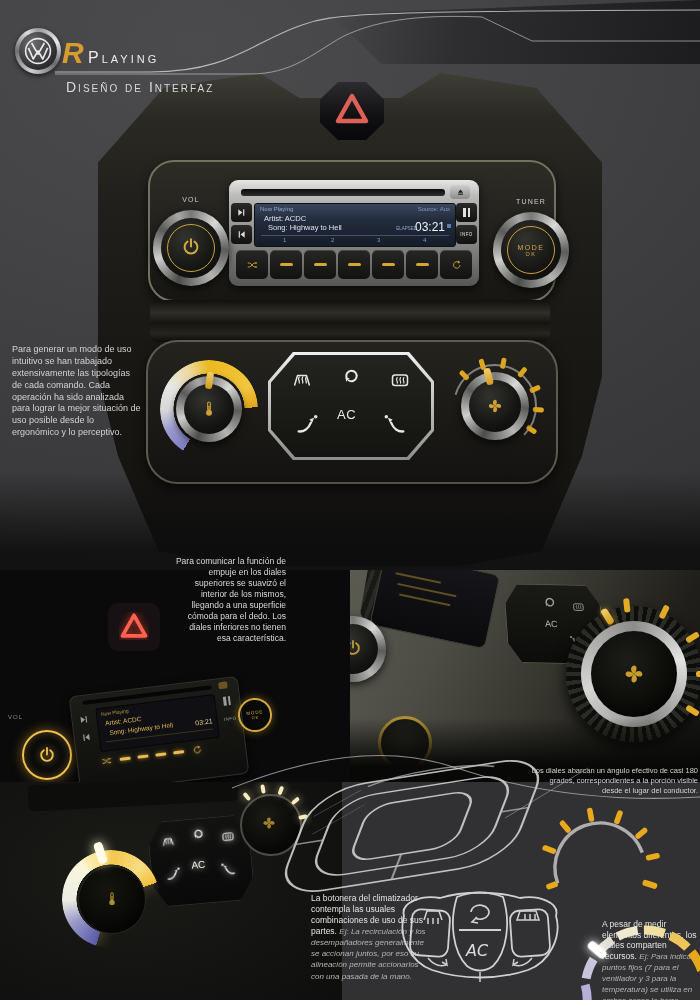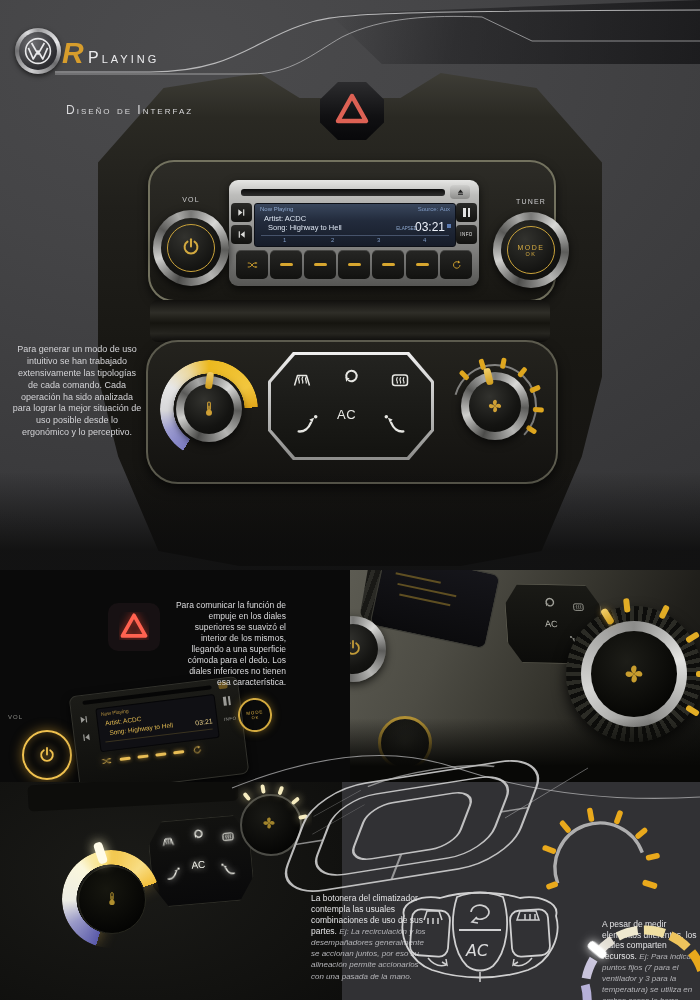--- a/index.html
+++ b/index.html
@@ -17,21 +17,21 @@
     background:linear-gradient(180deg, rgba(10,10,10,0), rgba(12,12,12,.85) 80%);}
 
   
   #vw-logo{left:15px;top:28px;width:46px;height:46px;border-radius:50%;
     background:conic-gradient(#9a9a9c,#e8e8ea 18%,#6a6a6c 35%,#cfcfd1 55%,#707072 75%,#dedee0 92%,#9a9a9c);
     box-shadow:0 2px 5px rgba(0,0,0,.6);}
   #vw-logo .inner{position:absolute;left:4px;top:4px;width:38px;height:38px;border-radius:50%;
     background:radial-gradient(circle at 35% 30%, #6d6d70, #2c2c30 70%);}
   #brand-r{left:62px;top:36px;font-size:30px;font-weight:bold;color:#d79d2c;font-style:italic;}
   #brand-series{left:88px;top:49px;font-size:16px;color:#ececee;font-variant:small-caps;letter-spacing:3px;}
-  #brand-sub{left:66px;top:79px;font-size:12px;color:#dadadc;font-variant:small-caps;letter-spacing:2px;margin-top:24px;}
+  #brand-sub{left:66px;top:79px;font-size:14px;color:#dadadc;font-variant:small-caps;letter-spacing:2px;}
   #credits{right:10px;top:12px;text-align:right;}
   #credits .course{font-size:12px;color:#f0f0f2;font-variant:small-caps;letter-spacing:1.6px;}
   #credits .chair{font-size:10px;color:#d6d6d8;margin-top:2px;}
   #credits .minor{font-size:8px;color:#96969a;margin-top:1px;}
   #credits .minor.first{margin-top:8px;}
 
   
   #console{left:98px;top:68px;width:504px;height:498px;
     clip-path:polygon(0% 19%,13% 4%,32% 1%,40% 6%,60% 6%,68% 1%,87% 4%,100% 19%,100% 62%,96% 78%,88% 97%,72% 100%,28% 100%,12% 97%,4% 78%,0% 62%);
     background:linear-gradient(180deg,#403f38 0%,#2a2923 10%,#201f1b 28%,#191814 55%,#131210 100%);}
@@ -109,21 +109,21 @@
     clip-path:polygon(15% 0,85% 0,100% 27%,100% 73%,85% 100%,15% 100%,0 73%,0 27%);
     background:linear-gradient(#efefef,#8d8d8b);}
   #cluster-in{position:absolute;left:3px;top:3px;right:3px;bottom:3px;
     clip-path:polygon(15% 0,85% 0,100% 27%,100% 73%,85% 100%,15% 100%,0 73%,0 27%);
     background:linear-gradient(#232320,#131310);}
   .clus-ic{position:absolute;color:#e6e6e2;}
   .ac-lbl{position:absolute;font-size:13px;color:#e9e9e5;letter-spacing:.5px;}
 
   
   .para{color:#d3d3d6;font-size:9px;line-height:1.32;}
-  #p-intro{left:12px;top:344px;width:130px;text-align:center;}
+  #p-intro{left:12px;top:344px;width:130px;text-align:left;}
 
   
   #mid{left:0;top:570px;width:700px;height:212px;background:#0a0a0a;}
   #mid-day{left:350px;top:570px;width:350px;height:212px;overflow:hidden;
     background:linear-gradient(115deg,#5c5b52 0%,#4d4c44 28%,#36352e 55%,#201f1b 78%,#121210 100%);}
   #mid-day .vent{position:absolute;width:40px;height:58px;border-radius:8px;
     background:repeating-linear-gradient(100deg,#0d0d0b 0 5px,#22221e 5px 9px);opacity:.85;transform:rotate(10deg);}
   #mid-day #slab{position:absolute;left:26px;top:-8px;width:116px;height:74px;border-radius:8px;
     background:linear-gradient(#15151a,#0b0b0d);border:1px solid #3c3c36;transform:rotate(12deg);}
   #mid-day #slab i{position:absolute;display:block;height:2px;background:#806a28;opacity:.7;}
@@ -134,21 +134,21 @@
   #bigfan{position:absolute;left:216px;top:36px;width:136px;height:136px;border-radius:50%;
     background:repeating-conic-gradient(#0d0d0b 0 4deg,#2b2b25 4deg 8deg);box-shadow:0 6px 14px rgba(0,0,0,.8);}
   #bigfan .sring{position:absolute;left:15px;top:15px;right:15px;bottom:15px;border-radius:50%;
     background:conic-gradient(#8c8c8a,#e4e4e2 20%,#8a8a88 45%,#d6d6d4 70%,#8c8c8a);}
   #bigfan .face{position:absolute;left:25px;top:25px;right:25px;bottom:25px;border-radius:50%;
     background:radial-gradient(circle at 42% 35%,#1d1d18,#060604 75%);}
   #lighter{position:absolute;left:28px;top:146px;width:48px;height:48px;border-radius:50%;
     border:3px solid #bb9733;background:radial-gradient(#242420,#0a0a08);opacity:.9;}
   #mid-day #floor{position:absolute;left:0;bottom:0;width:100%;height:64px;
     background:linear-gradient(rgba(8,8,6,0),#080806 75%);}
-  #p-push{left:174px;top:600px;width:112px;text-align:right;font-size:8.5px;color:#dadadc;line-height:1.3;}
+  #p-push{left:174px;top:556px;width:112px;text-align:right;font-size:8.5px;color:#dadadc;line-height:1.3;}
   #nhazard{left:108px;top:603px;width:52px;height:48px;border-radius:10px;background:#171113;}
   #nvol{left:22px;top:730px;width:46px;height:46px;border-radius:50%;border:2px solid #f0c14e;
     box-shadow:0 0 12px rgba(214,160,48,.55), inset 0 0 8px rgba(214,160,48,.35);
     display:flex;align-items:center;justify-content:center;}
   #nvol-lbl{left:8px;top:714px;font-size:6px;color:#8a8a86;letter-spacing:1px;}
   #nradio{left:74px;top:686px;width:168px;height:96px;transform:rotate(-7deg);border-radius:7px;
     background:linear-gradient(#1c1c18,#0e0e0c);border:1px solid #32322c;box-shadow:0 3px 8px rgba(0,0,0,.7);}
   #nradio .slot{position:absolute;left:12px;top:5px;width:130px;height:4px;background:#060606;border-radius:2px;}
   #nradio .ej{position:absolute;right:10px;top:3px;width:9px;height:7px;border-radius:2px;background:#6a5420;}
   #ndisp{position:absolute;left:24px;top:14px;width:118px;height:42px;background:#101014;border-radius:3px;border:1px solid #060608;}
@@ -612,20 +612,21 @@
     </div>
     <div id="ntemp-arc"></div>
     <div id="ntemp-face">
       <svg class="abs" style="left:24px;top:22px;color:#b08f2e" width="18" height="20" viewBox="0 0 24 24">
           <use href="#sym-thermo"></use>
         </svg>
     </div>
     <div id="ntemp-ptr" style="left:96px;top:60px;transform:rotate(-18deg)"></div>
   </div>
 
+  <div class="abs" id="p-angle">Los diales abarcan un ángulo efectivo de casi 180 grados, correspondientes a la porción visible desde el lugar del conductor.</div>
 
   <div class="abs" id="p-cluster">
     <span>La botonera del climatizador contempla las usuales combinaciones de uso de sus partes. </span><span class="example">Ej: La recirculación y los desempañadores generalmente se accionan juntos, por eso su alineación permite accionarlos con una pasada de la mano.</span>
   </div>
   <div class="abs" id="p-dials">
     <span>A pesar de medir elementos diferentes, los diales comparten recursos. </span><span class="example">Ej: Para indicar puntos fijos (7 para el ventilador y 3 para la temperatura) se utiliza en ambos casos la barra protuberante.</span>
   </div>
 
   <svg class="abs overlay" viewBox="0 0 700 1000" xmlns="http://www.w3.org/2000/svg">
 

